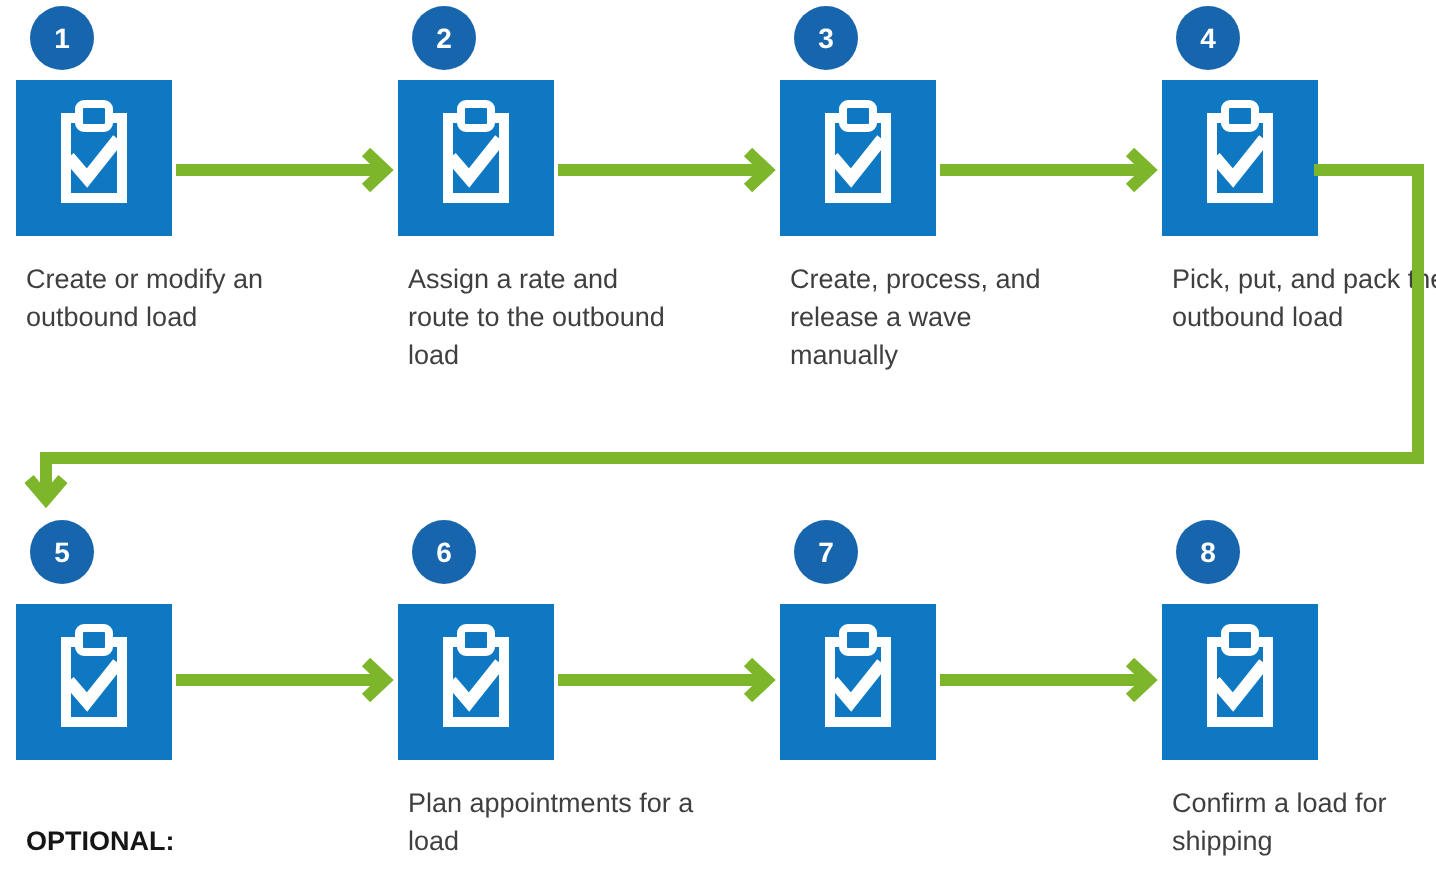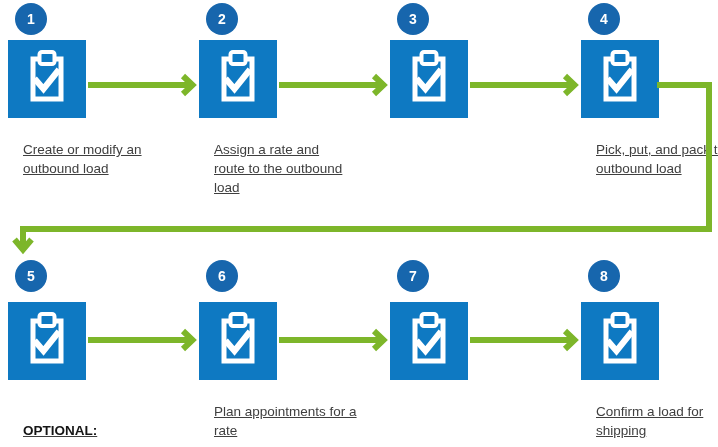--- a/index.html
+++ b/index.html
@@ -19,24 +19,23 @@
   .num{color:#fff;font-weight:bold;font-size:14px;line-height:1;}
 
   .tile{position:absolute;left:0;width:78px;height:78px;background:var(--tile-blue,#0e79c2);}
   .r1 .tile{top:37px}.r2 .tile{top:42px}
   .icon{width:100%;height:100%;display:block}
   .cb-body{fill:none;stroke:#fff;stroke-width:5;}
   .cb-clip{fill:var(--tile-blue,#0e79c2);stroke:#fff;stroke-width:4;}
   .cb-check{fill:none;stroke:#fff;stroke-width:6.2;stroke-linecap:butt;stroke-linejoin:miter;}
 
   .label{
-    position:absolute;left:1px;margin:14px;width:178px;
+    position:absolute;left:1px;margin:4px;width:178px;
     font-size:13.5px;line-height:19px;color:var(--label-text,#3f3f3f);
     white-space:pre-line;
-    text-decoration:underline;
   }
   .r1 .label{top:123px}.r2 .label{top:128px}
   .optional{display:block;font-weight:bold;color:var(--optional-text,#151515);}
 
   .arrow{position:absolute;overflow:visible;}
   .arrow line,.arrow path,.wrap polyline,.wrap path{
     stroke:var(--arrow-green,#7db62a);stroke-width:6;fill:none;
     stroke-linejoin:miter;stroke-linecap:butt;
   }
   .wrap{position:absolute;left:0;top:0;pointer-events:none;}
@@ -81,20 +80,23 @@
     <div class="badge">
       <span class="num">3</span>
     </div>
     <div class="tile">
       <svg class="icon" viewBox="0 0 78 78" aria-hidden="true">
         <rect class="cb-body" x="25" y="19" width="28" height="40"></rect>
         <rect class="cb-clip" x="31.5" y="12" width="15" height="12" rx="2.5"></rect>
         <path class="cb-check" d="M26.5 38.5 L35.5 49 L51 29.5"></path>
       </svg>
     </div>
+    <p class="label">Create, process, and
+release a wave
+manually</p>
   </div>
 
   <div class="step r1 c4">
     <div class="badge">
       <span class="num">4</span>
     </div>
     <div class="tile">
       <svg class="icon" viewBox="0 0 78 78" aria-hidden="true">
         <rect class="cb-body" x="25" y="19" width="28" height="40"></rect>
         <rect class="cb-clip" x="31.5" y="12" width="15" height="12" rx="2.5"></rect>
@@ -127,21 +129,21 @@
       <span class="num">6</span>
     </div>
     <div class="tile">
       <svg class="icon" viewBox="0 0 78 78" aria-hidden="true">
         <rect class="cb-body" x="25" y="19" width="28" height="40"></rect>
         <rect class="cb-clip" x="31.5" y="12" width="15" height="12" rx="2.5"></rect>
         <path class="cb-check" d="M26.5 38.5 L35.5 49 L51 29.5"></path>
       </svg>
     </div>
     <p class="label">Plan appointments for a
-rate</p>
+load</p>
   </div>
 
   <div class="step r2 c3">
     <div class="badge">
       <span class="num">7</span>
     </div>
     <div class="tile">
       <svg class="icon" viewBox="0 0 78 78" aria-hidden="true">
         <rect class="cb-body" x="25" y="19" width="28" height="40"></rect>
         <rect class="cb-clip" x="31.5" y="12" width="15" height="12" rx="2.5"></rect>

